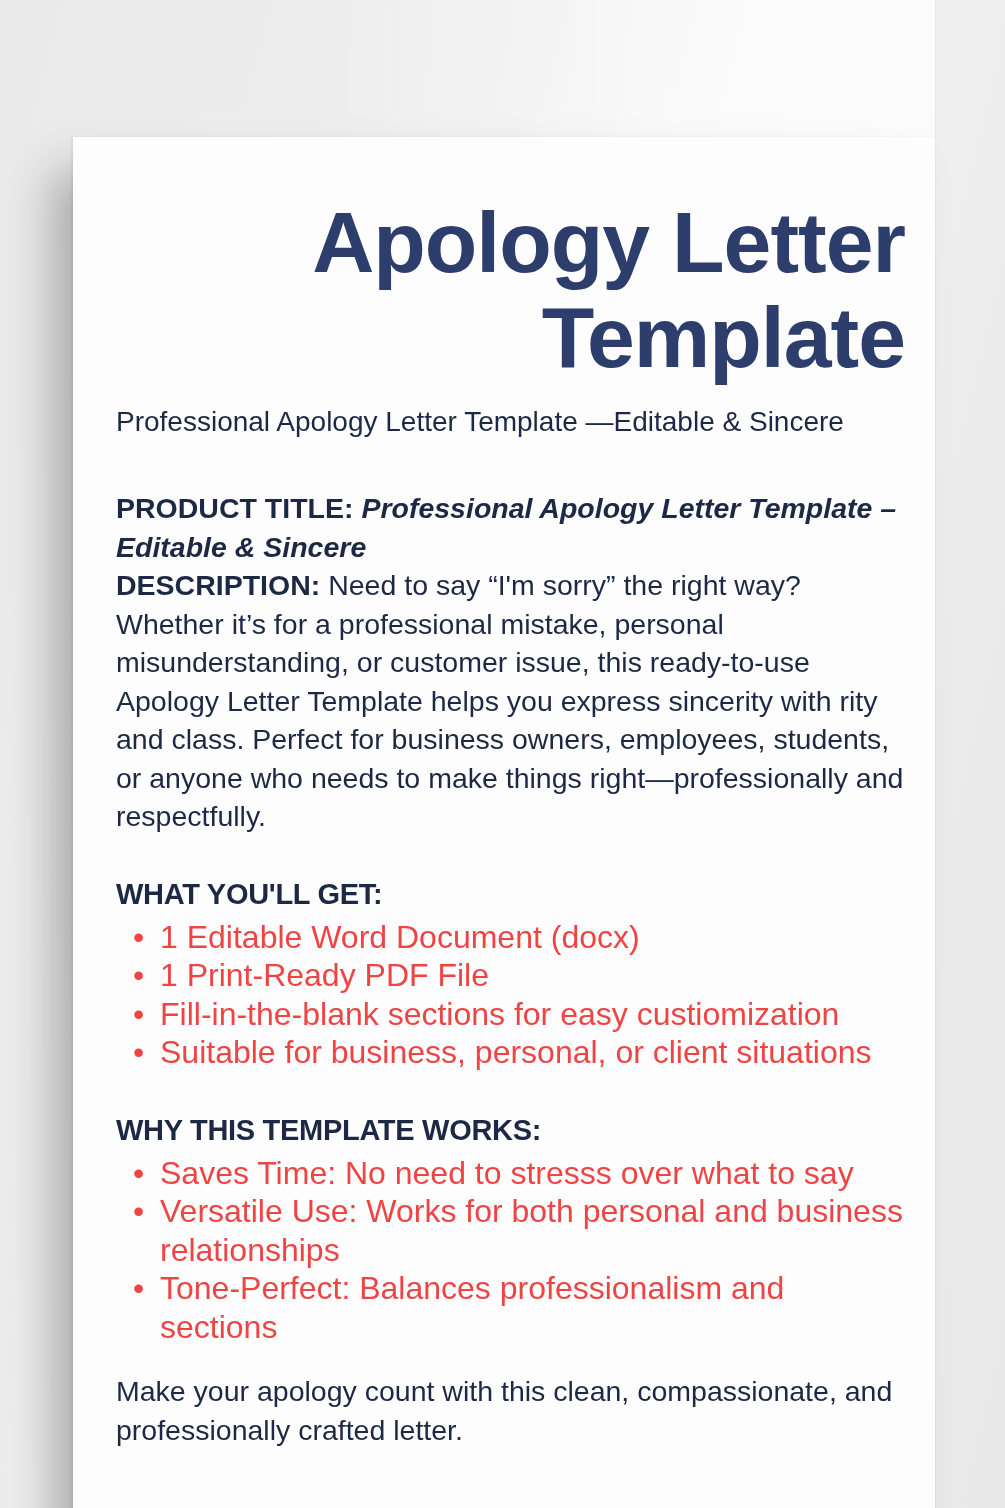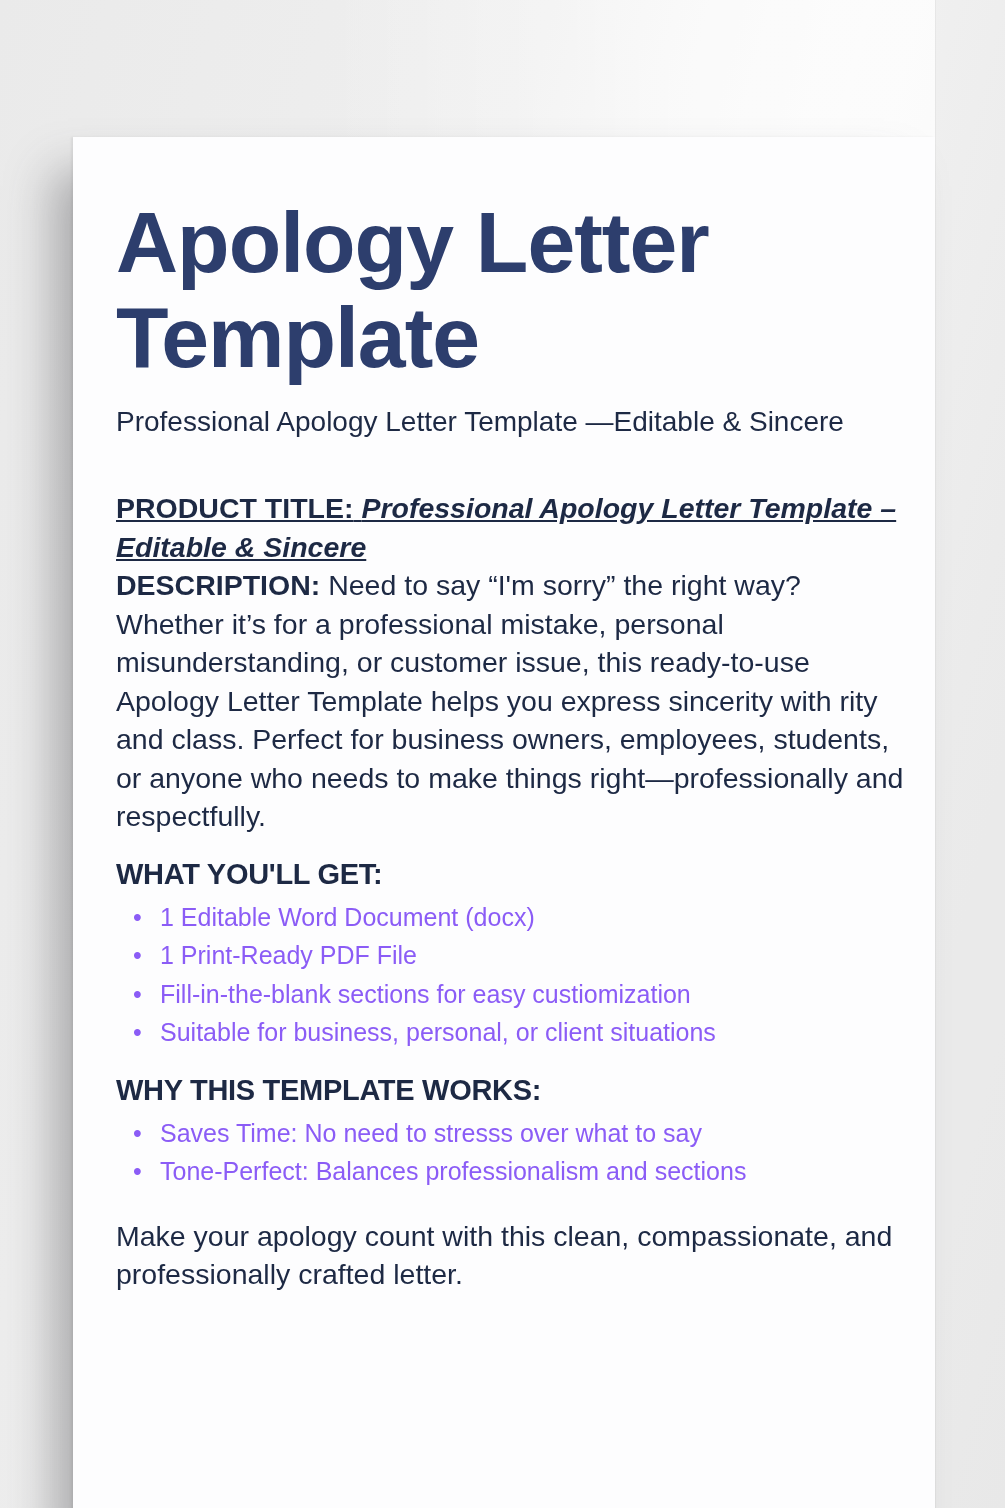--- a/index.html
+++ b/index.html
@@ -36,68 +36,67 @@
     top: 137px;
     width: 862px;
     height: 1400px;
     background: #fdfdfe;
     box-shadow: -28px 26px 44px -8px rgba(70,70,75,0.40), -2px 0 2px rgba(0,0,0,0.06);
     padding: 56px 30px 0 43px;
     color: #1d2944;
   }
   .main-title {
     margin-top: 2px;
-    text-align: left;
+    text-align: right;
     font-size: 86px;
     line-height: 1.1;
     font-weight: bold;
     letter-spacing: -1px;
     color: #2d3e6d;
   }
   .subtitle {
     margin-top: 20px;
     font-size: 28px;
     line-height: 1.25;
     color: #1d2944;
   }
   .body-text {
     font-size: 28.5px;
     line-height: 38.5px;
     color: #1d2944;
   }
   .product-title {
     margin-top: 50px;
     font-weight: bold;
-    text-decoration: underline;
   }
   .product-title .value {
     font-style: italic;
   }
   .description {
   }
   .description .label {
     font-weight: bold;
   }
   .section-heading {
-    margin-top: 22px;
+    margin-top: 42px;
     font-size: 29px;
     font-weight: bold;
     letter-spacing: -0.3px;
     color: #1d2944;
   }
   ul.bullet-list {
     list-style: none;
     margin-top: 7px;
   }
   ul.bullet-list li {
     position: relative;
     padding-left: 44px;
-    font-size: 25px;
+    font-size: 32px;
     line-height: 38.5px;
-    color: #8b5cf6;
+    color: #ef4444;
   }
   ul.bullet-list li::before {
     content: "\2022";
     position: absolute;
     left: 17px;
     top: 0;
   }
   .closing {
     margin-top: 26px;
   }
@@ -124,18 +123,19 @@
   <ul class="bullet-list">
     <li>1 Editable Word Document (docx)</li>
     <li>1 Print-Ready PDF File</li>
     <li>Fill-in-the-blank sections for easy custiomization</li>
     <li>Suitable for business, personal, or client situations</li>
   </ul>
 
   <h2 class="section-heading">WHY THIS TEMPLATE WORKS:</h2>
   <ul class="bullet-list">
     <li>Saves Time: No need to stresss over what to say</li>
+    <li>Versatile Use: Works for both personal and business relationships</li>
     <li>Tone-Perfect: Balances professionalism and sections</li>
   </ul>
 
   <p class="body-text closing">Make your apology count with this clean, compassionate, and professionally crafted letter.</p>
 
 </div>
 
 </body></html>

